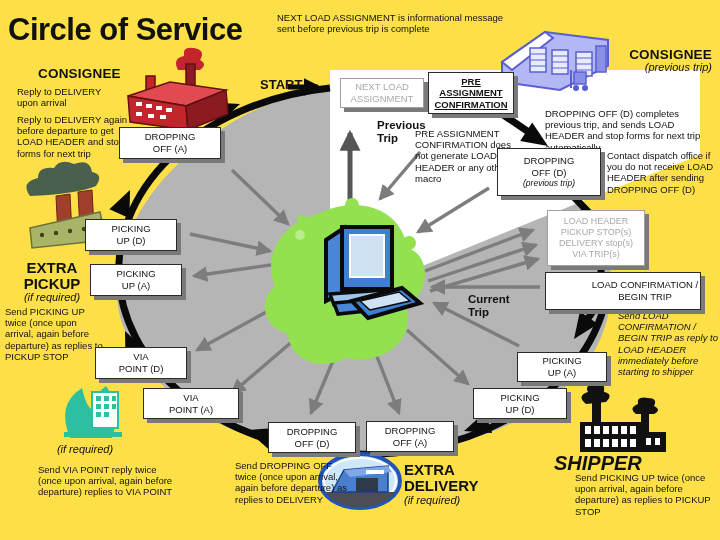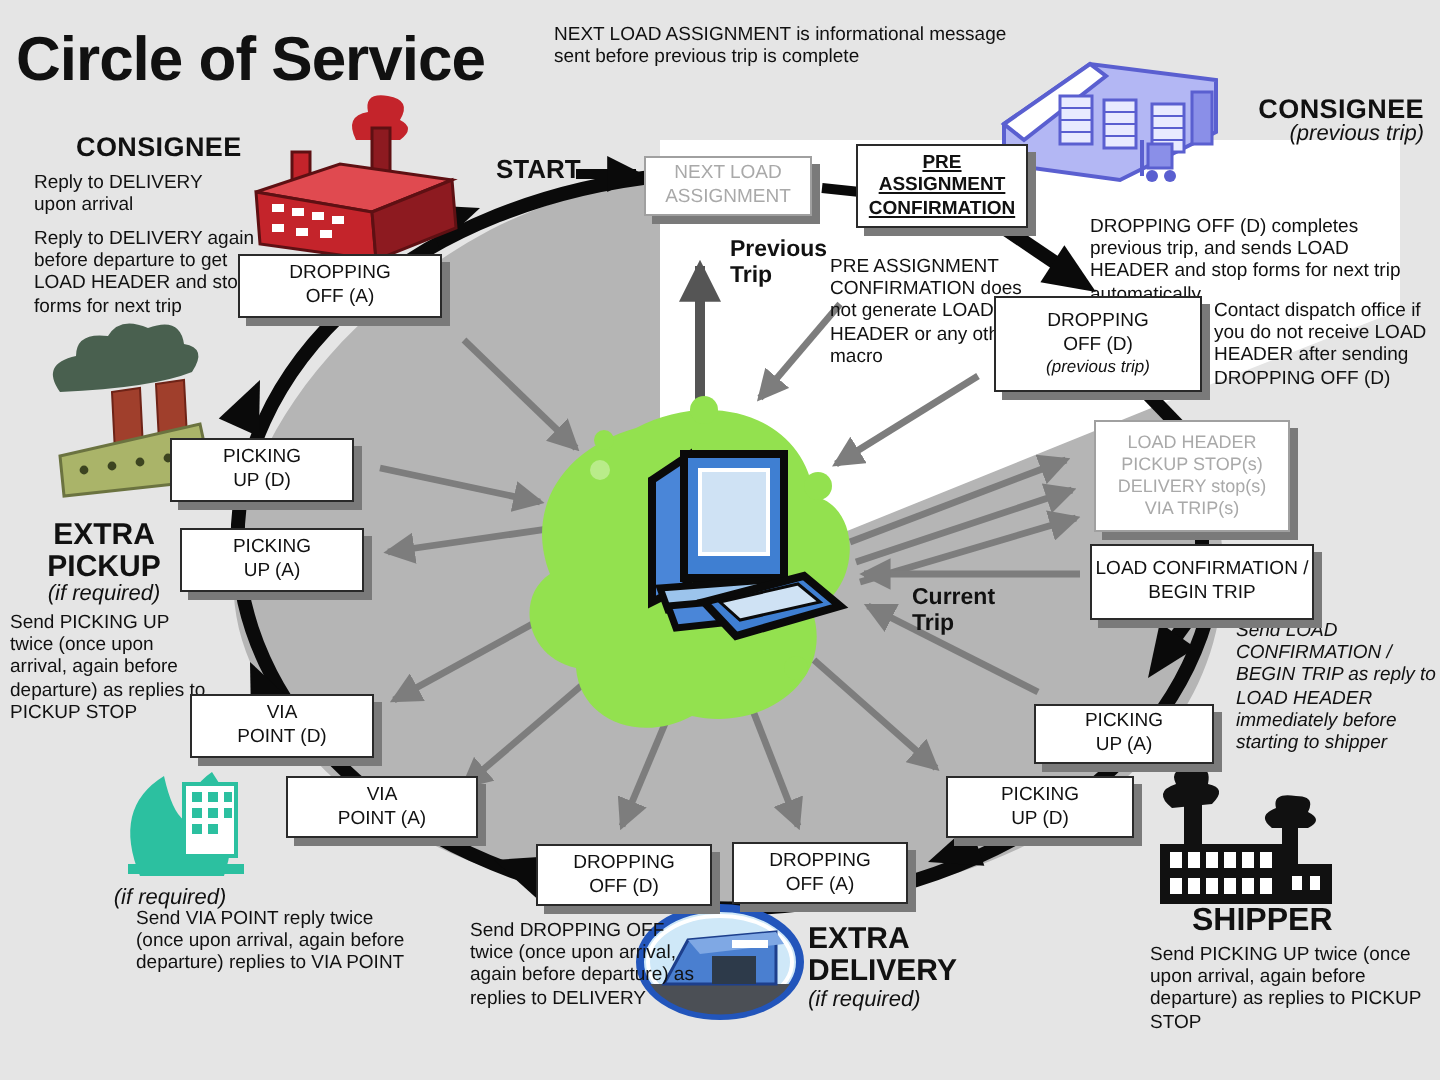--- a/index.html
+++ b/index.html
@@ -1,31 +1,31 @@
 <!DOCTYPE html>
 <html><head>
 <meta charset="utf-8">
 <style>
   html,body{margin:0;padding:0;background:#fff;}
-  .slide{position:relative;width:720px;height:540px;background:#e5e5e5;overflow:hidden;
+  .slide{position:relative;width:720px;height:540px;background:#fde047;overflow:hidden;
          font-family:"Liberation Sans",sans-serif;color:#111;}
   svg.layer{position:absolute;left:0;top:0;}
   .txt{position:absolute;font-size:9.5px;line-height:1.18;color:#111;}
   .hd{font-weight:bold;font-size:13.5px;letter-spacing:.2px;}
   .hd-lg{font-weight:bold;font-size:14.5px;line-height:1.05;}
   .sub{font-style:italic;font-size:11px;line-height:1.05;}
   .title{position:absolute;left:8px;top:12px;font-size:31px;font-weight:bold;letter-spacing:-.5px;white-space:nowrap;}
   .fbox{position:absolute;background:#fff;border:1.2px solid #2a2a2a;box-shadow:4px 4px 0 #7a7a7a;
         display:flex;flex-direction:column;align-items:center;justify-content:center;
         text-align:center;font-size:9.5px;line-height:1.22;}
   .fbox span{display:block;}
   .fbox.muted{color:#a9a9a9;border-color:#a0a0a0;}
   .fbox.bold{font-weight:bold;border-width:1.5px;}
   .fbox .it{font-style:italic;font-size:8.5px;}
-  .lbl{position:absolute;font-weight:bold;font-size:11.5px;line-height:1.1;}
+  .lbl{position:absolute;font-weight:bold;font-size:11.5px;line-height:1.1;margin-left:12px;}
 </style>
 </head>
 <body>
 
 <div class="slide">
 
   <svg class="layer" width="720" height="540" viewBox="0 0 720 540">
     <defs>
       <marker id="ga" viewBox="0 0 10 10" refX="8.5" refY="5" markerWidth="4.6" markerHeight="4.6" orient="auto">
         <path d="M0,0 L10,5 L0,10 z" fill="#7d7d7d"></path>
@@ -238,30 +238,30 @@
 
   <div class="txt" style="left:607px;top:150px;width:112px;">Contact dispatch office if you do not receive LOAD HEADER after sending DROPPING OFF (D)</div>
   <div class="txt" style="left:415px;top:128px;width:100px;">PRE ASSIGNMENT CONFIRMATION does not generate LOAD HEADER or any other macro</div>
   <div class="txt" style="left:618px;top:310px;width:102px;font-style:italic;">Send LOAD CONFIRMATION / BEGIN TRIP as reply to LOAD HEADER immediately before starting to shipper</div>
 
   <div class="txt hd-lg" style="left:14px;top:260px;width:76px;text-align:center;font-size:15px;">EXTRA PICKUP</div>
   <div class="txt sub" style="left:14px;top:292px;width:76px;text-align:center;">(if required)</div>
   <div class="txt" style="left:5px;top:306px;width:98px;">Send PICKING UP twice (once upon arrival, again before departure) as replies to PICKUP STOP</div>
 
   <div class="txt sub" style="left:20px;top:444px;width:130px;text-align:center;">(if required)</div>
-  <div class="txt" style="left:38px;top:454px;width:136px;margin-left:30px;">Send VIA POINT reply twice (once upon arrival, again before departure) replies to VIA POINT</div>
+  <div class="txt" style="left:38px;top:464px;width:136px;">Send VIA POINT reply twice (once upon arrival, again before departure) replies to VIA POINT</div>
 
   <div class="txt" style="left:235px;top:460px;width:112px;">Send DROPPING OFF twice (once upon arrival, again before departure) as replies to DELIVERY</div>
   <div class="txt hd-lg" style="left:404px;top:462px;width:80px;font-size:15px;">EXTRA DELIVERY</div>
   <div class="txt sub" style="left:404px;top:495px;">(if required)</div>
 
-  <div class="txt hd-lg" style="left:596px;top:453px;font-size:16px;">SHIPPER</div>
+  <div class="txt hd-lg" style="left:554px;top:453px;font-size:20px;font-style:italic;">SHIPPER</div>
   <div class="txt" style="left:575px;top:472px;width:140px;">Send PICKING UP twice (once upon arrival, again before departure) as replies to PICKUP STOP</div>
 
-  <div class="fbox muted" style="left:322px;top:78px;width:82px;height:28px;">
+  <div class="fbox muted" style="left:340px;top:78px;width:82px;height:28px;">
     <span>NEXT LOAD</span>
       <span>ASSIGNMENT</span>
   </div>
   <div class="fbox bold" style="left:428px;top:72px;width:84px;height:40px;text-decoration:underline;">
     <span>PRE</span>
       <span>ASSIGNMENT</span>
       <span>CONFIRMATION</span>
   </div>
   <div class="fbox" style="left:119px;top:127px;width:100px;height:30px;">
     <span>DROPPING</span>
@@ -271,21 +271,21 @@
     <span>DROPPING</span>
       <span>OFF (D)</span>
       <span class="it">(previous trip)</span>
   </div>
   <div class="fbox muted" style="left:547px;top:210px;width:96px;height:54px;font-size:9px;">
     <span>LOAD HEADER</span>
       <span>PICKUP STOP(s)</span>
       <span>DELIVERY stop(s)</span>
       <span>VIA TRIP(s)</span>
   </div>
-  <div class="fbox" style="left:545px;top:272px;width:110px;height:36px;">
+  <div class="fbox" style="left:545px;top:272px;width:110px;height:36px;padding-left:44px;">
     <span>LOAD CONFIRMATION /</span>
       <span>BEGIN TRIP</span>
   </div>
   <div class="fbox" style="left:85px;top:219px;width:90px;height:30px;">
     <span>PICKING</span>
       <span>UP (D)</span>
   </div>
   <div class="fbox" style="left:90px;top:264px;width:90px;height:30px;">
     <span>PICKING</span>
       <span>UP (A)</span>

